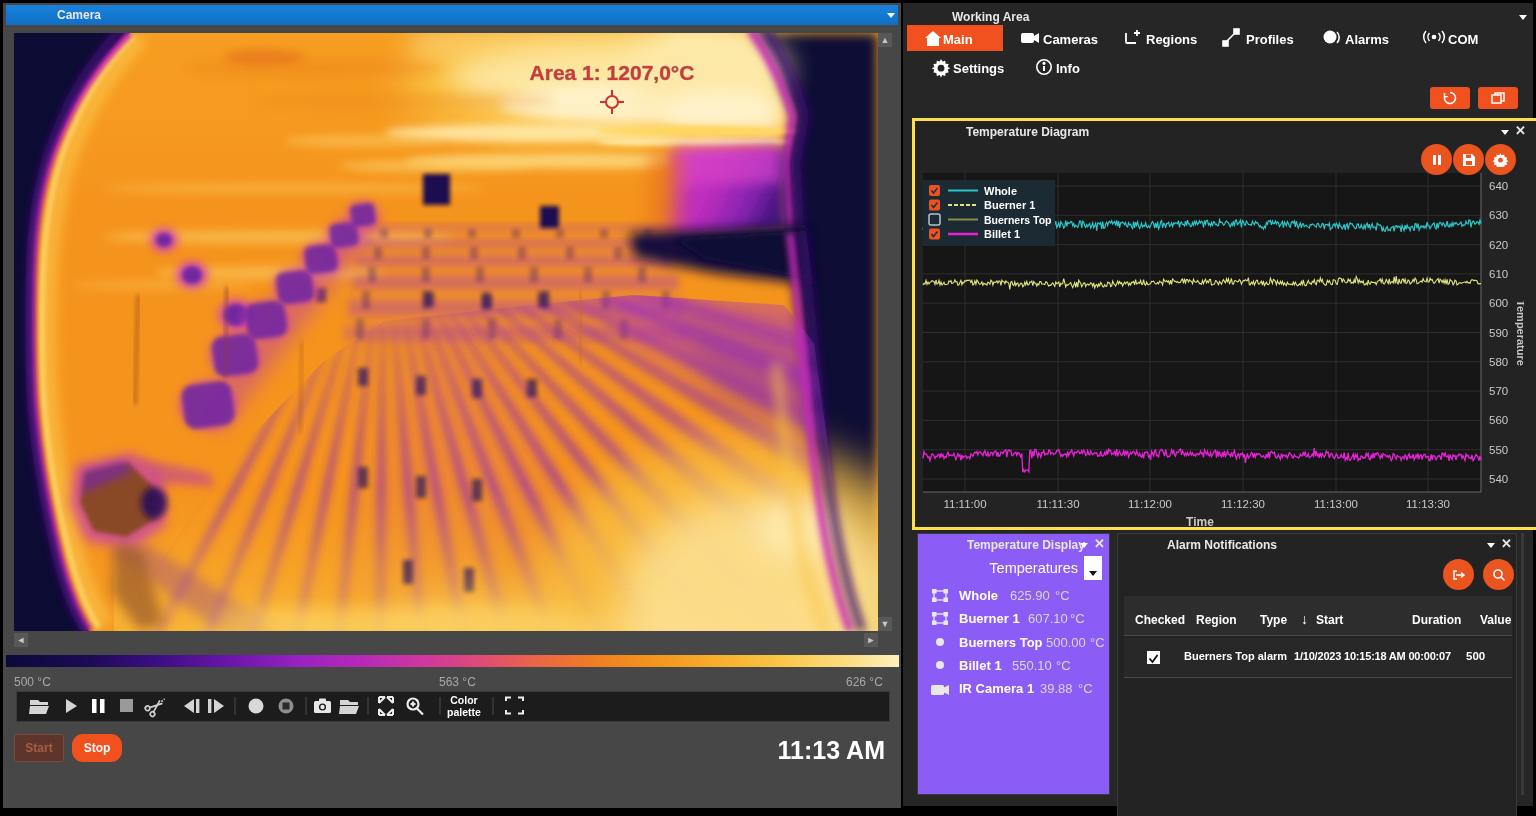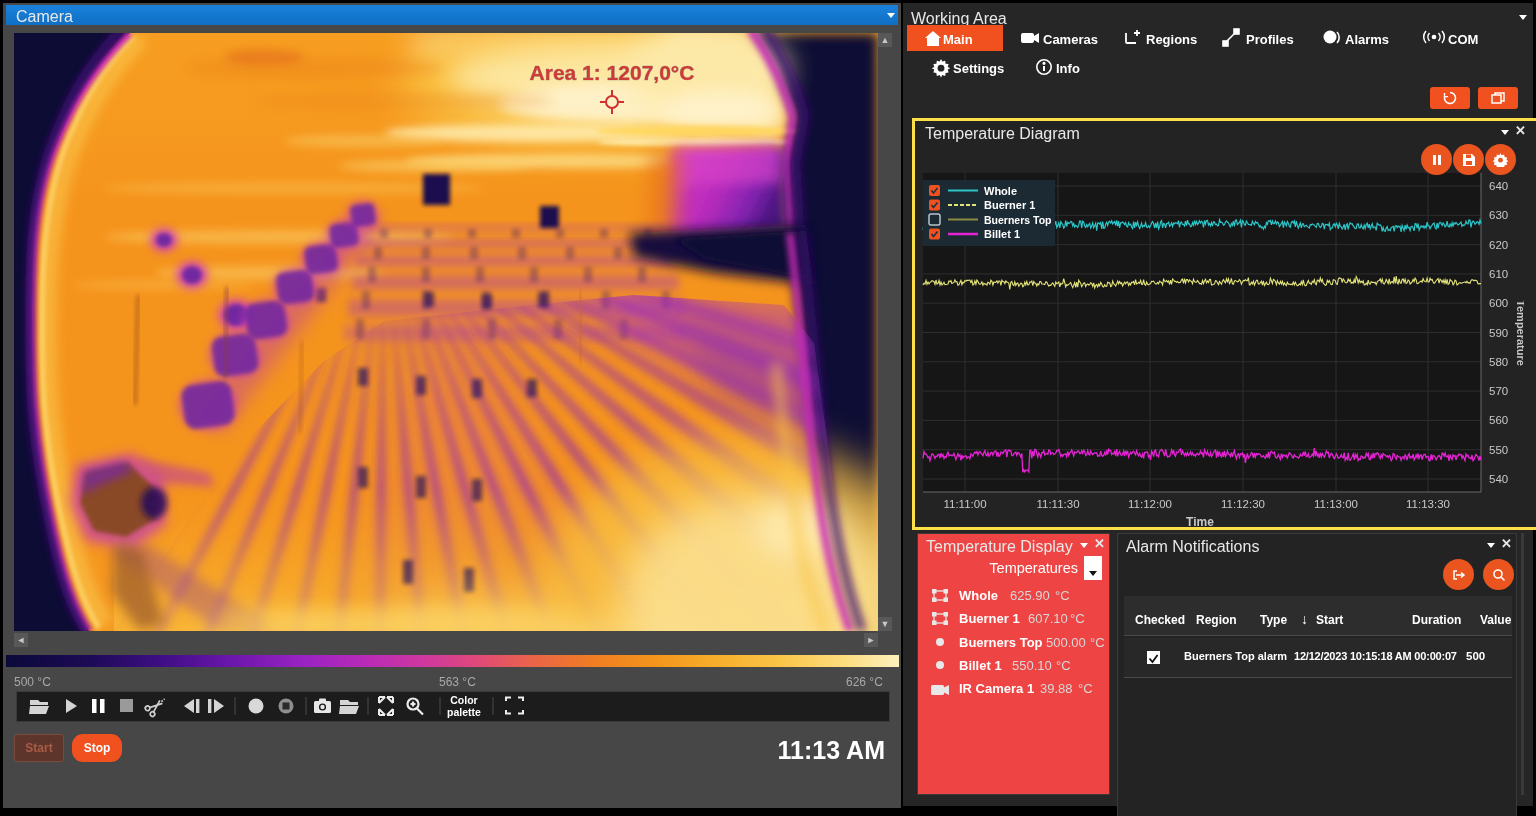--- a/index.html
+++ b/index.html
@@ -1,19 +1,19 @@
 <!DOCTYPE html>
 <html><head><meta charset="utf-8"><style>
 * { margin:0; padding:0; box-sizing:border-box; }
 html,body { width:1536px; height:816px; background:#000; overflow:hidden;
   font-family:"Liberation Sans", sans-serif; }
 .abs { position:absolute; }
 #leftp { left:3px; top:3px; width:898px; height:805px; background:#474747; }
 #rightp { left:903px; top:3px; width:630px; height:803px; background:#262626; }
-.paneltitle { font-size:16px; font-weight:normal; color:#e8e8e8; }
+.paneltitle { font-size:12px; font-weight:bold; color:#e8e8e8;margin-left:41px; }
 .caret { width:0; height:0; border-left:4px solid transparent; border-right:4px solid transparent; border-top:5px solid #fff; }
 .obtn { background:#f0511e; border-radius:3px; display:flex; align-items:center; justify-content:center; }
 .ocirc { background:#e9541f; border-radius:50%; display:flex; align-items:center; justify-content:center; }
 .xx { color:#e8e8e8; font-size:13px; font-weight:bold; }
 .sarrow { background:#585858; color:#c8c8c8; font-size:9px; text-align:center; line-height:14px; }
 </style></head>
 <body>
 
 <div class="abs" id="leftp">
   <div class="abs" style="left:3px;top:2px;right:3px;height:20px;background:linear-gradient(180deg,#1a82dc,#0f6fc4);"></div>
@@ -488,21 +488,21 @@
         <line x1="25" y1="39.5" x2="55" y2="39.5" stroke="#8a8a42" stroke-width="2"></line>
         <text x="61" y="43.5" font-size="10.5" font-weight="bold" fill="#fff" font-family="Liberation Sans, sans-serif">Buerners Top</text>
         <rect x="6" y="48.5" width="11" height="11" rx="2" fill="#f0511e"></rect>
           <path d="M8.5,54 l2,2.5 4,-5" stroke="#203040" stroke-width="1.6" fill="none"></path>
         <line x1="25" y1="54" x2="55" y2="54" stroke="#e523d5" stroke-width="2.5"></line>
         <text x="61" y="58" font-size="11" font-weight="bold" fill="#fff" font-family="Liberation Sans, sans-serif">Billet 1</text>
       </g>
     </svg>
   </div>
 
-  <div class="abs" style="left:14px;top:530px;width:193px;height:262px;background:#ef4444;border:1px solid #3a3a3a;">
+  <div class="abs" style="left:14px;top:530px;width:193px;height:262px;background:#8b5cf6;border:1px solid #3a3a3a;">
     <div class="abs paneltitle" style="left:8px;top:4px;">Temperature Display</div>
     <div class="abs caret" style="left:162px;top:9px;"></div>
     <div class="abs xx" style="left:176px;top:2px;">✕</div>
     <div class="abs" style="left:0;top:26px;width:160px;text-align:right;font-size:14.5px;color:#fff;">Temperatures</div>
     <div class="abs" style="left:166px;top:22px;width:18px;height:24px;background:#fff;display:flex;align-items:flex-end;justify-content:center;padding-bottom:4px;">
       <div style="width:0;height:0;border-left:4px solid transparent;border-right:4px solid transparent;border-top:5px solid #111;"></div>
     </div>
     <svg class="abs" style="left:0;top:0;" width="191" height="260" viewBox="0 0 191 260">
       <g fill="#fff" font-family="Liberation Sans, sans-serif">
         <g transform="translate(14,54)" stroke="#e8e8e8" stroke-width="1.3" fill="none">
@@ -576,18 +576,18 @@
     <div class="abs" style="left:183px;top:77px;font-size:14px;color:#fff;">↓</div>
     <div class="abs" style="left:198px;top:79px;font-size:12px;font-weight:bold;color:#fff;">Start</div>
     <div class="abs" style="left:294px;top:79px;font-size:12px;font-weight:bold;color:#fff;">Duration</div>
     <div class="abs" style="left:362px;top:79px;font-size:12px;font-weight:bold;color:#fff;">Value</div>
     <div class="abs" style="left:29px;top:117px;width:13px;height:13px;background:#fff;">
       <svg width="13" height="13" viewBox="0 0 13 13">
           <path d="M2.5,6.5 l3,3.5 5,-7" stroke="#111" stroke-width="1.8" fill="none"></path>
         </svg>
     </div>
     <div class="abs" style="left:66px;top:116px;font-size:11px;font-weight:bold;color:#fff;">Buerners Top alarm</div>
-    <div class="abs" style="left:176px;top:116px;font-size:11px;font-weight:bold;letter-spacing:-0.2px;color:#fff;">12/12/2023 10:15:18 AM 00:00:07</div>
+    <div class="abs" style="left:176px;top:116px;font-size:11px;font-weight:bold;letter-spacing:-0.2px;color:#fff;">1/10/2023 10:15:18 AM 00:00:07</div>
     <div class="abs" style="left:348px;top:116px;font-size:11.5px;font-weight:bold;color:#fff;">500</div>
   </div>
 
   <div class="abs" style="left:618px;top:530px;width:3px;height:262px;background:#3a3a3a;"></div>
 </div>
 
 </body></html>

